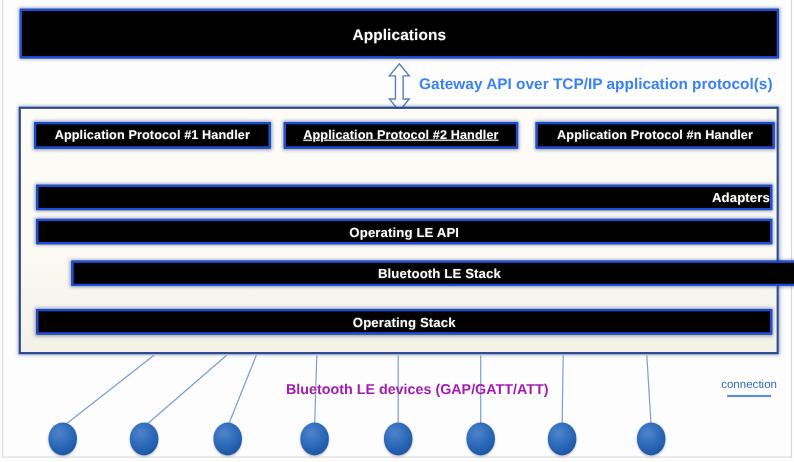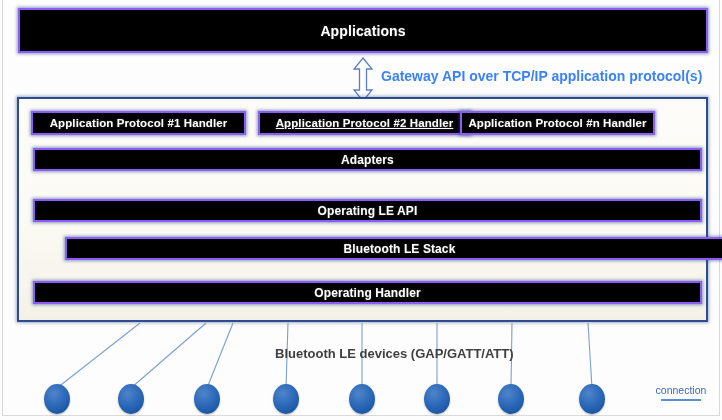--- a/index.html
+++ b/index.html
@@ -31,21 +31,21 @@
     border-right: 1px solid #d9d9d9;
     border-bottom: 1px solid #d9d9d9;
     box-sizing: border-box;
     pointer-events: none;
   }
 
   
   .blackbar {
     position: absolute;
     background: #000000;
-    border: 2px solid #8b5cf6;
+    border: 2px solid #1d4ed8;
     box-shadow: 0 0 3px 1px rgba(46,75,143,0.55);
     box-sizing: border-box;
     display: flex;
     align-items: center;
     justify-content: center;
     color: #ffffff;
     font-weight: bold;
     letter-spacing: 0.1px;
     text-shadow: 0 0 2px rgba(255,255,255,0.25);
   }
@@ -68,30 +68,30 @@
   }
 
   .handler-box {
     position: absolute;
     height: 24px;
     font-size: 11.5px;
     top: 111px;
   }
   #handler-0 { left: 31px;  width: 215px; }
   #handler-1 { left: 258px; width: 213px; text-decoration: underline; }
-  #handler-2 { left: 460px; width: 195px; }
+  #handler-2 { left: 487px; width: 217px; }
 
   .layer-bar {
     position: absolute;
     left: 33px;
     width: 669px;
     height: 23px;
     font-size: 12px;
   }
-  #layer-0 { top: 148px; }
+  #layer-0 { top: 168px; justify-content: flex-end; }
   #layer-1 { top: 199px; }
   #layer-2 { top: 237px; margin-left: 32px; }
   #layer-3 { top: 281px; }
 
   
   #gateway-arrow {
     position: absolute;
     left: 352px; top: 57px;
     width: 22px; height: 45px;
   }
@@ -115,33 +115,32 @@
   .device-node {
     position: absolute;
     width: 26px; height: 30px;
     border-radius: 50%;
     background: radial-gradient(circle at 38% 32%, #4f84c9 0%, #2f6bbb 42%, #1f5aa8 72%, #17498d 100%);
     box-shadow: 0 1px 2px rgba(0,0,0,0.25);
   }
 
   #devices-label {
     position: absolute;
-    left: 275px; top: 346px;
+    left: 260px; top: 346px;
     font-size: 13px;
     font-weight: bold;
-    color: #404040;
+    color: #a21caf;
     white-space: nowrap;
   }
 
   #legend {
     position: absolute;
     left: 648px; top: 344px;
     width: 66px;
     text-align: center;
-    margin-top: 40px;
   }
   #legend-label {
     font-size: 10.5px;
     color: #3a6bb5;
     white-space: nowrap;
   }
   #legend-line {
     margin: 3px auto 0 auto;
     width: 40px;
     height: 2px;
@@ -181,21 +180,21 @@
   <div class="blackbar layer-bar" id="layer-0">
     <span>Adapters</span>
   </div>
   <div class="blackbar layer-bar" id="layer-1">
     <span>Operating LE API</span>
   </div>
   <div class="blackbar layer-bar" id="layer-2">
     <span>Bluetooth LE Stack</span>
   </div>
   <div class="blackbar layer-bar" id="layer-3">
-    <span>Operating Handler</span>
+    <span>Operating Stack</span>
   </div>
 
   <svg id="connections-svg" viewBox="0 0 722 420" xmlns="http://www.w3.org/2000/svg">
       <line x1="140" y1="323" x2="57" y2="388" stroke="#7b9ed4" stroke-width="1.1"></line>
       <line x1="206" y1="323" x2="131" y2="388" stroke="#7b9ed4" stroke-width="1.1"></line>
       <line x1="233" y1="323" x2="207" y2="388" stroke="#7b9ed4" stroke-width="1.1"></line>
       <line x1="288" y1="323" x2="286" y2="388" stroke="#7b9ed4" stroke-width="1.1"></line>
       <line x1="362" y1="323" x2="362" y2="388" stroke="#7b9ed4" stroke-width="1.1"></line>
       <line x1="437" y1="323" x2="437" y2="388" stroke="#7b9ed4" stroke-width="1.1"></line>
       <line x1="512" y1="323" x2="511" y2="388" stroke="#7b9ed4" stroke-width="1.1"></line>

